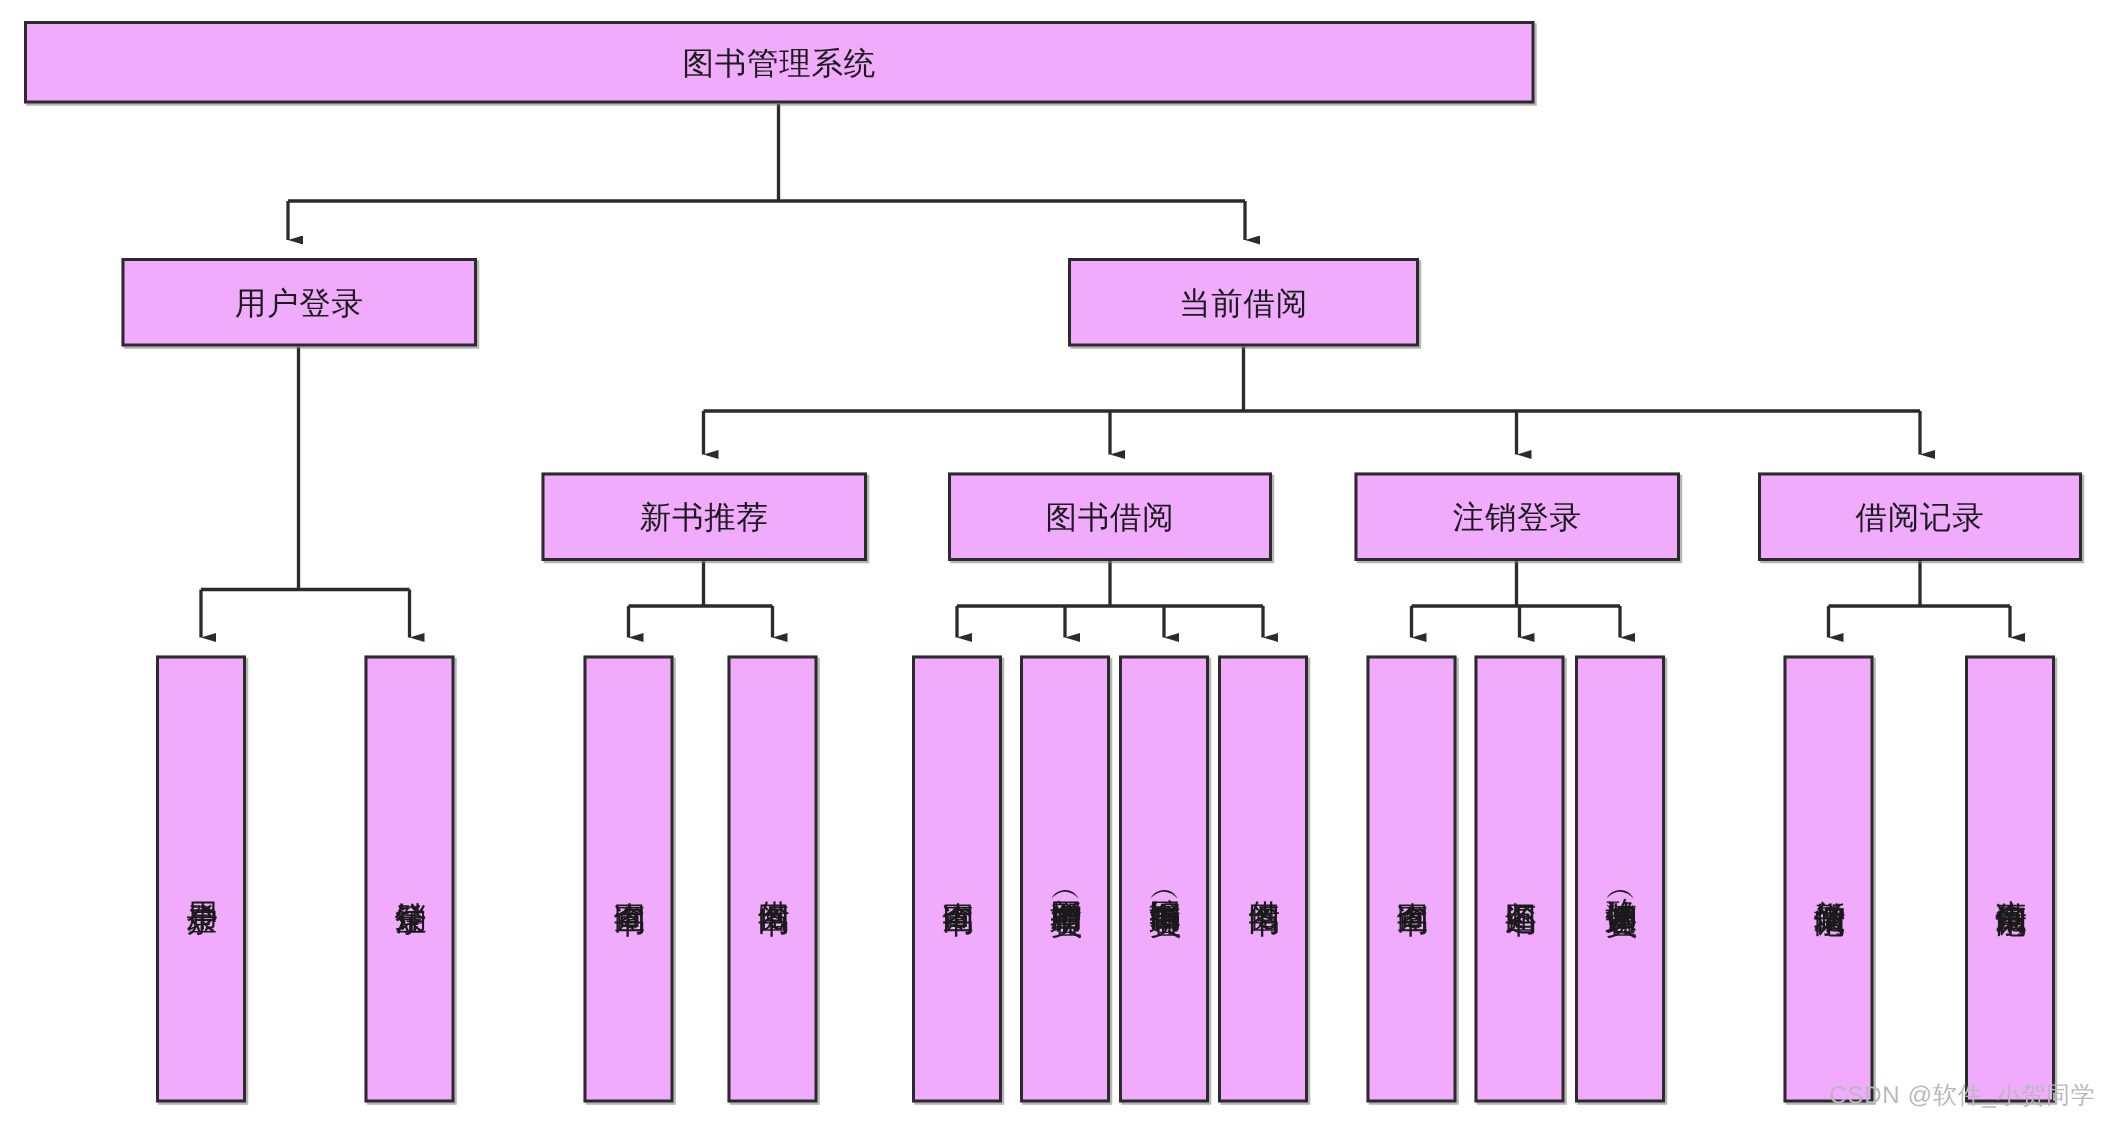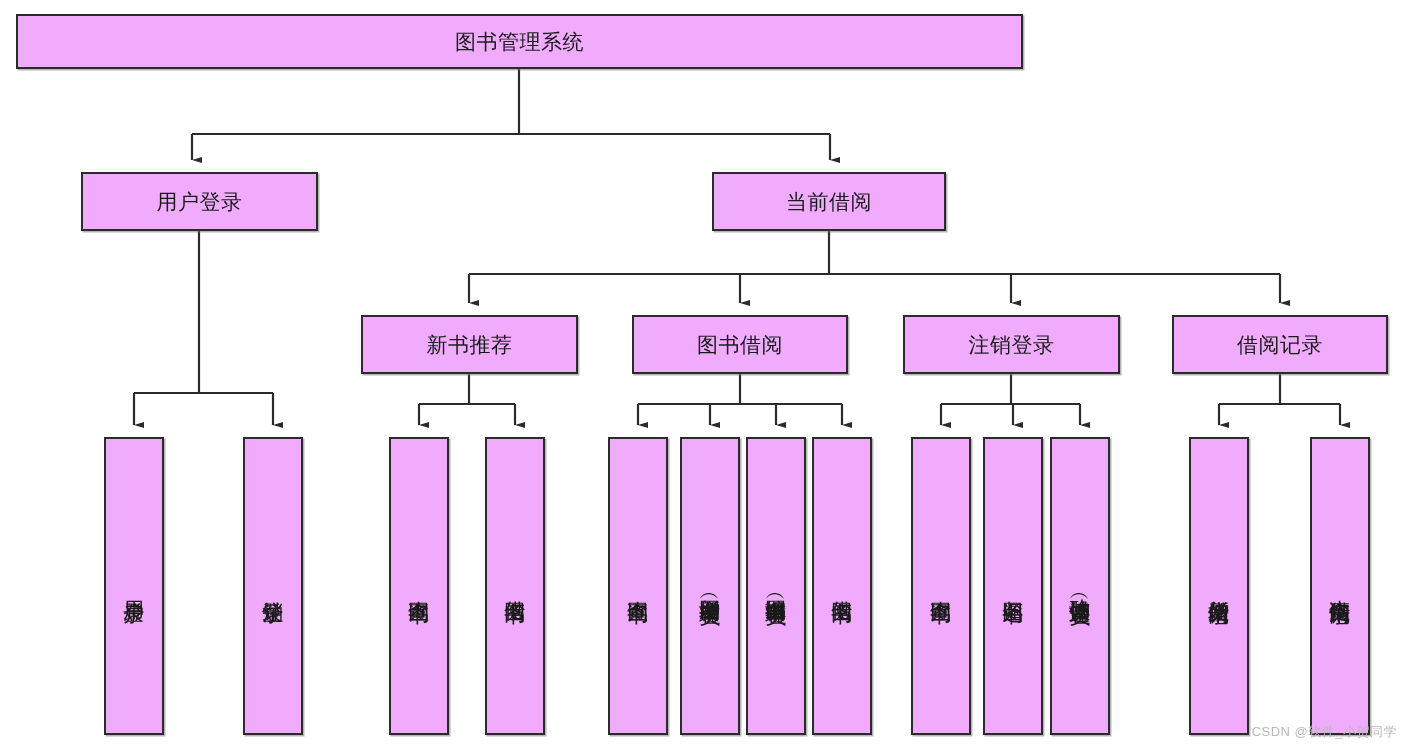--- a/index.html
+++ b/index.html
@@ -56,21 +56,21 @@
     position: absolute;
     left: 0; top: 0;
     width: 1405px;
     height: 747px;
     pointer-events: none;
   }
   .watermark {
     position: absolute;
     right: 8px;
     bottom: 6px;
-    font-size: 13px;
+    font-size: 16px;
     color: #b9b9b9;
     letter-spacing: 0.5px;
     white-space: nowrap;
     user-select: none;
     text-align: right;
   }
 </style>
 </head>
 <body>
 

